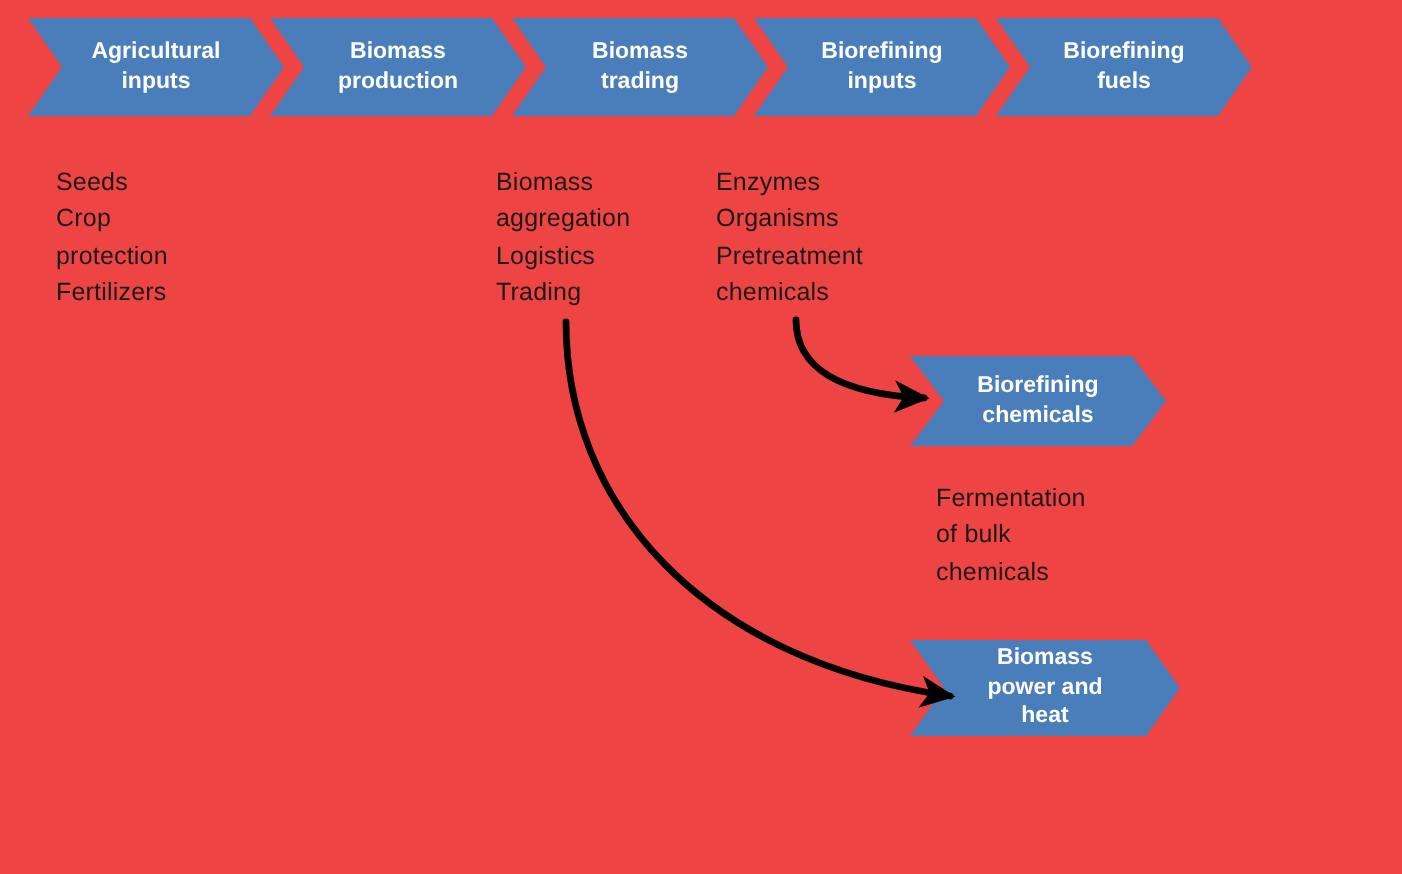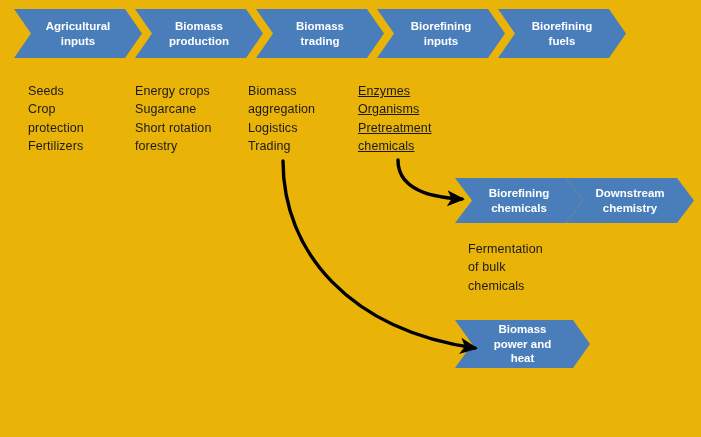--- a/index.html
+++ b/index.html
@@ -4,21 +4,21 @@
 <style>
   html, body {
     margin: 0;
     padding: 0;
     background: #ffffff;
   }
   #canvas {
     position: relative;
     width: 701px;
     height: 437px;
-    background: #eab308;
+    background: #ef4444;
     font-family: "Liberation Sans", sans-serif;
     overflow: hidden;
   }
   svg.layer {
     position: absolute;
     left: 0;
     top: 0;
     width: 701px;
     height: 437px;
     pointer-events: none;
@@ -77,44 +77,36 @@
   <div class="chev notched" style="left:498px; top:9px; width:128px; height:49px;">
     <span>Biorefining
 fuels</span>
   </div>
 
   <div class="txtblock" style="left:28px; top:82px; width:105px;">Seeds
 Crop
 protection
 Fertilizers</div>
 
-  <div class="txtblock" style="left:135px; top:82px; width:110px;">Energy crops
-Sugarcane
-Short rotation
-forestry</div>
 
   <div class="txtblock" style="left:248px; top:82px; width:105px;">Biomass
 aggregation
 Logistics
 Trading</div>
 
-  <div class="txtblock" style="left:358px; top:82px; width:112px;text-decoration:underline;">Enzymes
+  <div class="txtblock" style="left:358px; top:82px; width:112px;">Enzymes
 Organisms
 Pretreatment
 chemicals</div>
 
   <div class="chev notched" style="left:455px; top:178px; width:128px; height:45px;">
     <span>Biorefining
 chemicals</span>
   </div>
 
-  <div class="chev notched" style="left:566px; top:178px; width:128px; height:45px;">
-    <span>Downstream
-chemistry</span>
-  </div>
 
   <div class="txtblock" style="left:468px; top:240px; width:108px;">Fermentation
 of bulk
 chemicals</div>
 
 
   <div class="chev notched" style="left:455px; top:320px; width:135px; height:48px;">
     <span>Biomass
 power and
 heat</span>

